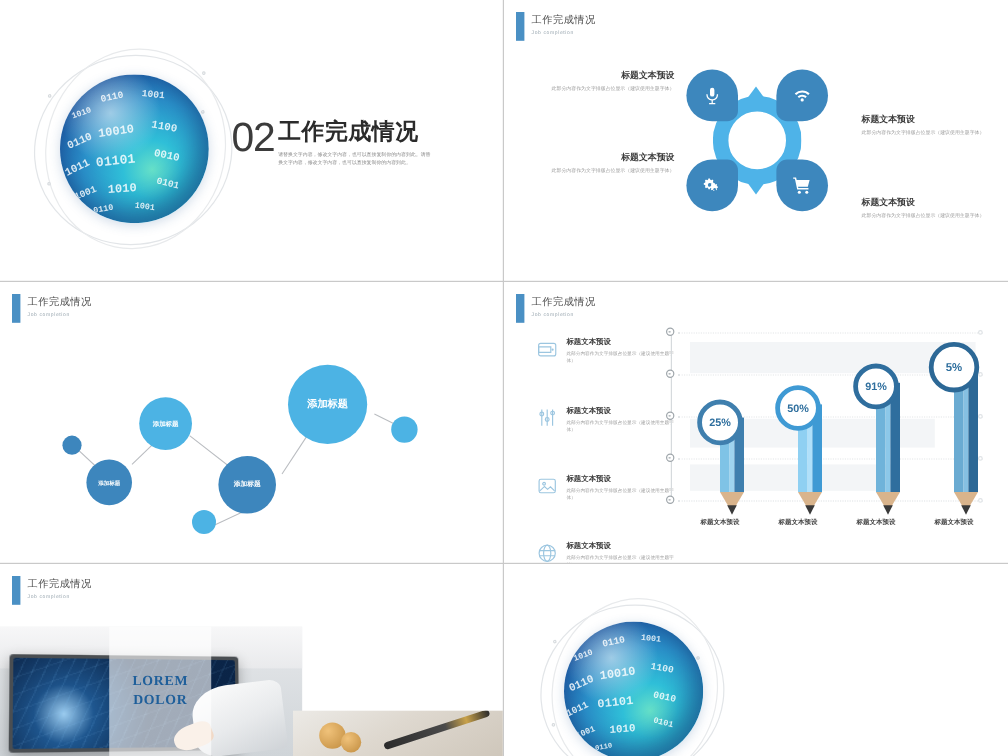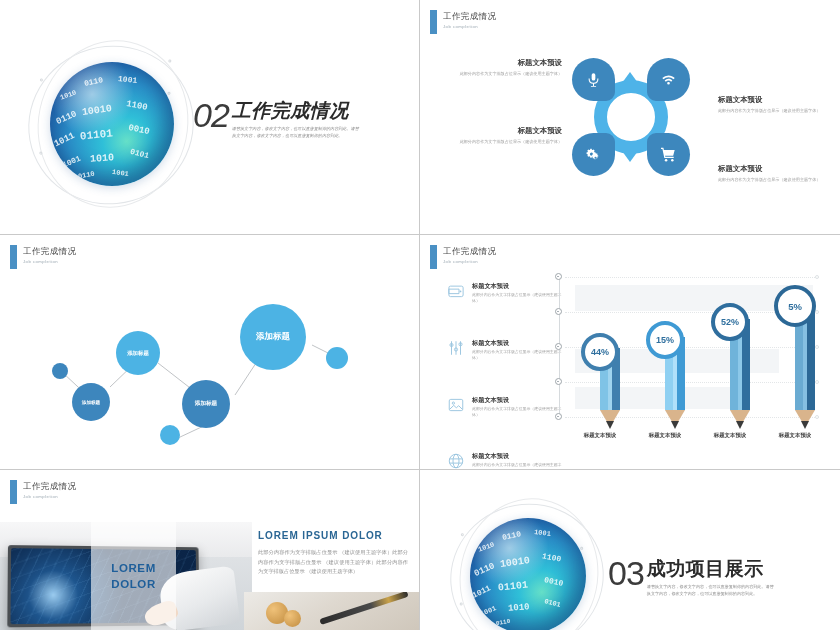--- a/index.html
+++ b/index.html
@@ -131,21 +131,21 @@
     border-top: 8px solid #3a3a3a;
   }
   .badge {
     position: absolute; border-radius: 50%; background: #fff;
     display: flex; align-items: center; justify-content: center;
     font-weight: 700; color: #2f6f9e;
   }
   .p-label { position: absolute; font-size: 5.4px; font-weight: 700; color: #434343; text-align: center; width: 54px; }
 
   
-  .photo { position: absolute; overflow: hidden; }
+  .photo { position: absolute; overflow: hidden; font-family: Liberation Serif, serif; }
   .monitor-bg {
     position: absolute; inset: 0;
     background:
       linear-gradient(180deg, #f0f1f3 0%, #e6e8ea 18%, #dfe2e5 30%, #cfd4d8 100%);
   }
   .desk-top { position:absolute; left:0; top:0; right:0; height: 32%; background: linear-gradient(180deg,#f7f7f8 0%, #e9eaec 100%); }
   .screen {
     position: absolute; left: 4%; top: 22%; width: 76%; height: 74%;
     background: #4a4e52; border-radius: 3px; padding: 3px;
     transform: perspective(300px) rotateY(5deg) rotateX(2deg);
@@ -226,21 +226,21 @@
           <span style="left:30px;  top:68px;  font-size:11px; transform:rotate(-6deg);">01101</span>
           <span style="left:78px;  top:64px;  font-size:9px;  transform:rotate(12deg);">0010</span>
           <span style="left:12px;  top:96px;  font-size:8px;  transform:rotate(-22deg);">1001</span>
           <span style="left:40px;  top:92px;  font-size:10px; transform:rotate(-4deg);">1010</span>
           <span style="left:80px;  top:88px;  font-size:8px;  transform:rotate(14deg);">0101</span>
           <span style="left:28px;  top:110px; font-size:7px;  transform:rotate(-10deg);">0110</span>
           <span style="left:62px;  top:108px; font-size:7px;  transform:rotate(8deg);">1001</span>
         </div>
       </div>
     </div>
-    <div class="cover-title" style="left:193px; top:100px;font-style:italic;">
+    <div class="cover-title" style="left:193px; top:100px;">
       <div class="cover-num">02</div>
       <div class="cover-right">
         <div class="cover-cn">工作完成情况</div>
         <div class="cover-sub">请替换文字内容，修改文字内容，也可以直接复制你的内容到此。请替换文字内容，修改文字内容，也可以直接复制你的内容到此。</div>
       </div>
     </div>
   </div>
 
   <div class="slide col2">
     <div class="hdr">
@@ -445,49 +445,49 @@
       <div class="pencil" style="left:43px; top:77px;">
         <div class="p-body" style="height:62px;">
           <div class="lite" style="background:#7fc3e6;"></div>
           <div class="mid" style="background:#9fd4ef;"></div>
           <div class="dark" style="background:#3f7fae;"></div>
         </div>
         <div class="p-wood"></div>
         <div class="p-tip"></div>
       </div>
       <div class="badge" style="left:24px; top:62px; width:38px; height:38px; border:4.5px solid #3f7fae; font-size:9px;">
-        <span>44%</span>
+        <span>25%</span>
       </div>
       <div class="p-label" style="left:16px; top:161px;">标题文本预设</div>
 
       <div class="pencil" style="left:108px; top:66px;">
         <div class="p-body" style="height:73px;">
           <div class="lite" style="background:#8fd0f2;"></div>
           <div class="mid" style="background:#b0e0fa;"></div>
           <div class="dark" style="background:#3f9ad4;"></div>
         </div>
         <div class="p-wood"></div>
         <div class="p-tip"></div>
       </div>
       <div class="badge" style="left:89px; top:50px; width:38px; height:38px; border:4.5px solid #3f9ad4; font-size:9px;">
-        <span>15%</span>
+        <span>50%</span>
       </div>
       <div class="p-label" style="left:81px; top:161px;">标题文本预设</div>
 
       <div class="pencil" style="left:173px; top:48px;">
         <div class="p-body" style="height:91px;">
           <div class="lite" style="background:#6fb3da;"></div>
           <div class="mid" style="background:#8cc8e9;"></div>
           <div class="dark" style="background:#2f6e9e;"></div>
         </div>
         <div class="p-wood"></div>
         <div class="p-tip"></div>
       </div>
       <div class="badge" style="left:154px; top:32px; width:38px; height:38px; border:4.5px solid #2f6e9e; font-size:9px;">
-        <span>52%</span>
+        <span>91%</span>
       </div>
       <div class="p-label" style="left:146px; top:161px;">标题文本预设</div>
 
       <div class="pencil" style="left:238px; top:33px;">
         <div class="p-body" style="height:106px;">
           <div class="lite" style="background:#6aabd2;"></div>
           <div class="mid" style="background:#86c0e2;"></div>
           <div class="dark" style="background:#2c6896;"></div>
         </div>
         <div class="p-wood"></div>
@@ -524,24 +524,20 @@
     </div>
 
     <div class="photo" style="left:244px; top:122px; width:176px; height:38px;">
       <div class="coins" style="width:100%; height:100%;">
         <div class="coin" style="left:22px; top:10px; width:22px; height:22px;"></div>
         <div class="coin" style="left:40px; top:18px; width:17px; height:17px;"></div>
         <div class="pen"></div>
       </div>
     </div>
 
-    <div class="txt-panel" style="left:258px; top:60px; width:150px;">
-      <div class="txt-h">LOREM IPSUM DOLOR</div>
-      <div class="txt-b">此部分内容作为文字排版占位显示 （建议使用主题字体）此部分内容作为文字排版占位显示 （建议使用主题字体）此部分内容作为文字排版占位显示 （建议使用主题字体）</div>
-    </div>
   </div>
 
   <div class="slide col2 row3">
     <div class="globe-wrap" style="left:30px; top:28px; width:160px; height:160px;">
       <div class="ring" style="left:0; top:6px; width:154px; height:146px; transform:rotate(-16deg);">
         <span class="dot" style="left:24px; top:12px;"></span>
         <span class="dot" style="right:14px; top:58px;"></span>
       </div>
       <div class="ring" style="left:10px; top:0; width:138px; height:156px; transform:rotate(12deg); border-color:#e8eaec;">
         <span class="dot" style="left:6px; bottom:34px;"></span>
@@ -557,22 +553,15 @@
           <span style="left:2px;  top:70px; font-size:8px;  transform:rotate(-26deg);">1011</span>
           <span style="left:28px; top:64px; font-size:10px; transform:rotate(-6deg);">01101</span>
           <span style="left:74px; top:60px; font-size:8px;  transform:rotate(12deg);">0010</span>
           <span style="left:10px; top:90px; font-size:7px;  transform:rotate(-22deg);">1001</span>
           <span style="left:38px; top:86px; font-size:9px;  transform:rotate(-4deg);">1010</span>
           <span style="left:74px; top:82px; font-size:7px;  transform:rotate(14deg);">0101</span>
           <span style="left:26px; top:102px; font-size:6px; transform:rotate(-10deg);">0110</span>
         </div>
       </div>
     </div>
-    <div class="cover-title" style="left:188px; top:88px;">
-      <div class="cover-num">03</div>
-      <div class="cover-right">
-        <div class="cover-cn">成功项目展示</div>
-        <div class="cover-sub">请替换文字内容，修改文字内容，也可以直接复制你的内容到此。请替换文字内容，修改文字内容，也可以直接复制你的内容到此。</div>
-      </div>
-    </div>
   </div>
 
 </div>
 
 </body></html>

